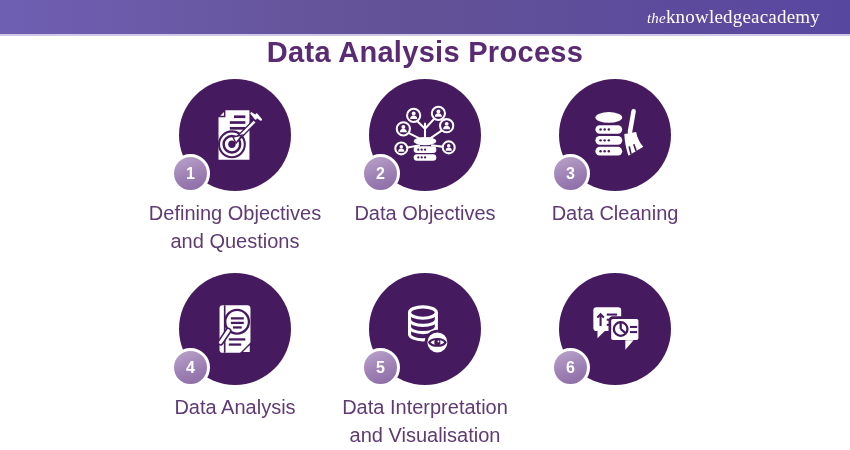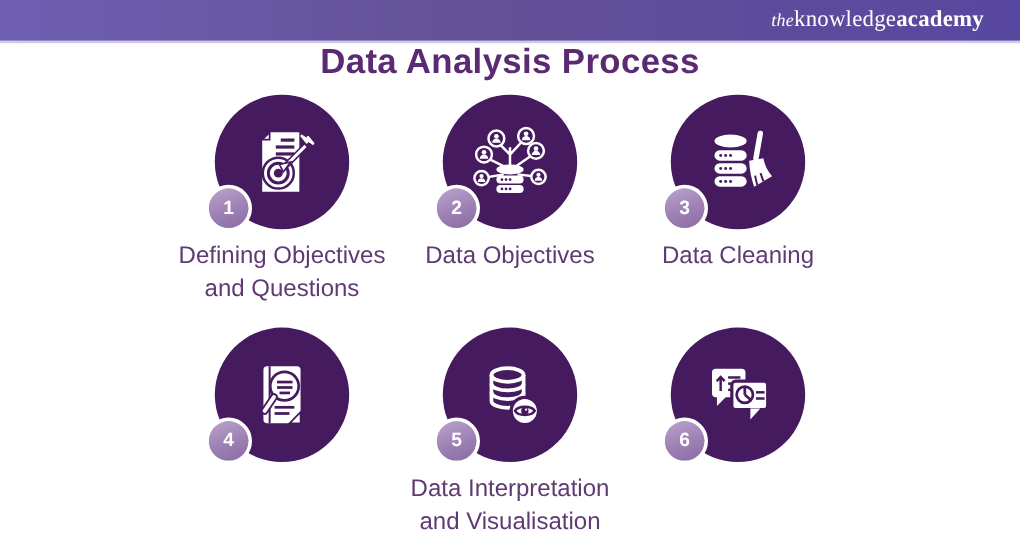--- a/index.html
+++ b/index.html
@@ -11,21 +11,21 @@
   .topbar{
     height:36px;width:100%;
     background:linear-gradient(90deg,#6f5fb3 0%,#635296 45%,#5847a0 100%);
     border-bottom:2px solid #cfc8e6;
     display:flex;align-items:center;justify-content:flex-end;
     box-sizing:border-box;padding-right:30px;
   }
   .logo{color:#ffffff;font-family:"Liberation Serif",serif;font-size:19px;letter-spacing:.2px;white-space:nowrap;}
   .logo .the{font-style:italic;font-size:15px;}
   .logo .kn{font-weight:400;}
-  .logo .ac{font-weight:700;}
+  .logo .ac{font-weight:400;}
   
   .page-title{
     margin-top:0;text-align:center;
     font-size:29px;font-weight:bold;color:#5a2a72;letter-spacing:.3px;
   }
   
   .grid{
     width:570px;margin:10px auto 0;
     display:grid;grid-template-columns:repeat(3,190px);row-gap:18px;
   }
@@ -185,20 +185,21 @@
           <rect x="28" y="20.6" width="12.5" height="2.2" fill="#451a5e"></rect>
           <rect x="28" y="25" width="12.5" height="2.2" fill="#451a5e"></rect>
           <rect x="30" y="29.4" width="8.5" height="2.2" fill="#451a5e"></rect>
           <line x1="25.5" y1="33.8" x2="18" y2="45" stroke="#451a5e" stroke-width="6.2" stroke-linecap="round"></line>
           <line x1="25.5" y1="33.8" x2="18" y2="45" stroke="#fff" stroke-width="3.2" stroke-linecap="round"></line>
         </svg>
         </span>
       </div>
       <div class="badge">4</div>
     </div>
+    <div class="step-label">Data Analysis</div>
   </div>
 
   <div class="step">
     <div class="circle-wrap">
       <div class="circle">
         <span>
         <svg viewBox="0 0 64 64">
           <g stroke="#fff" stroke-width="3" fill="none">
             <ellipse cx="30" cy="16" rx="13" ry="5.5"></ellipse>
             <path d="M17 16 V23 C17 26 22.8 28.5 30 28.5 S43 26 43 23 V16"></path>

